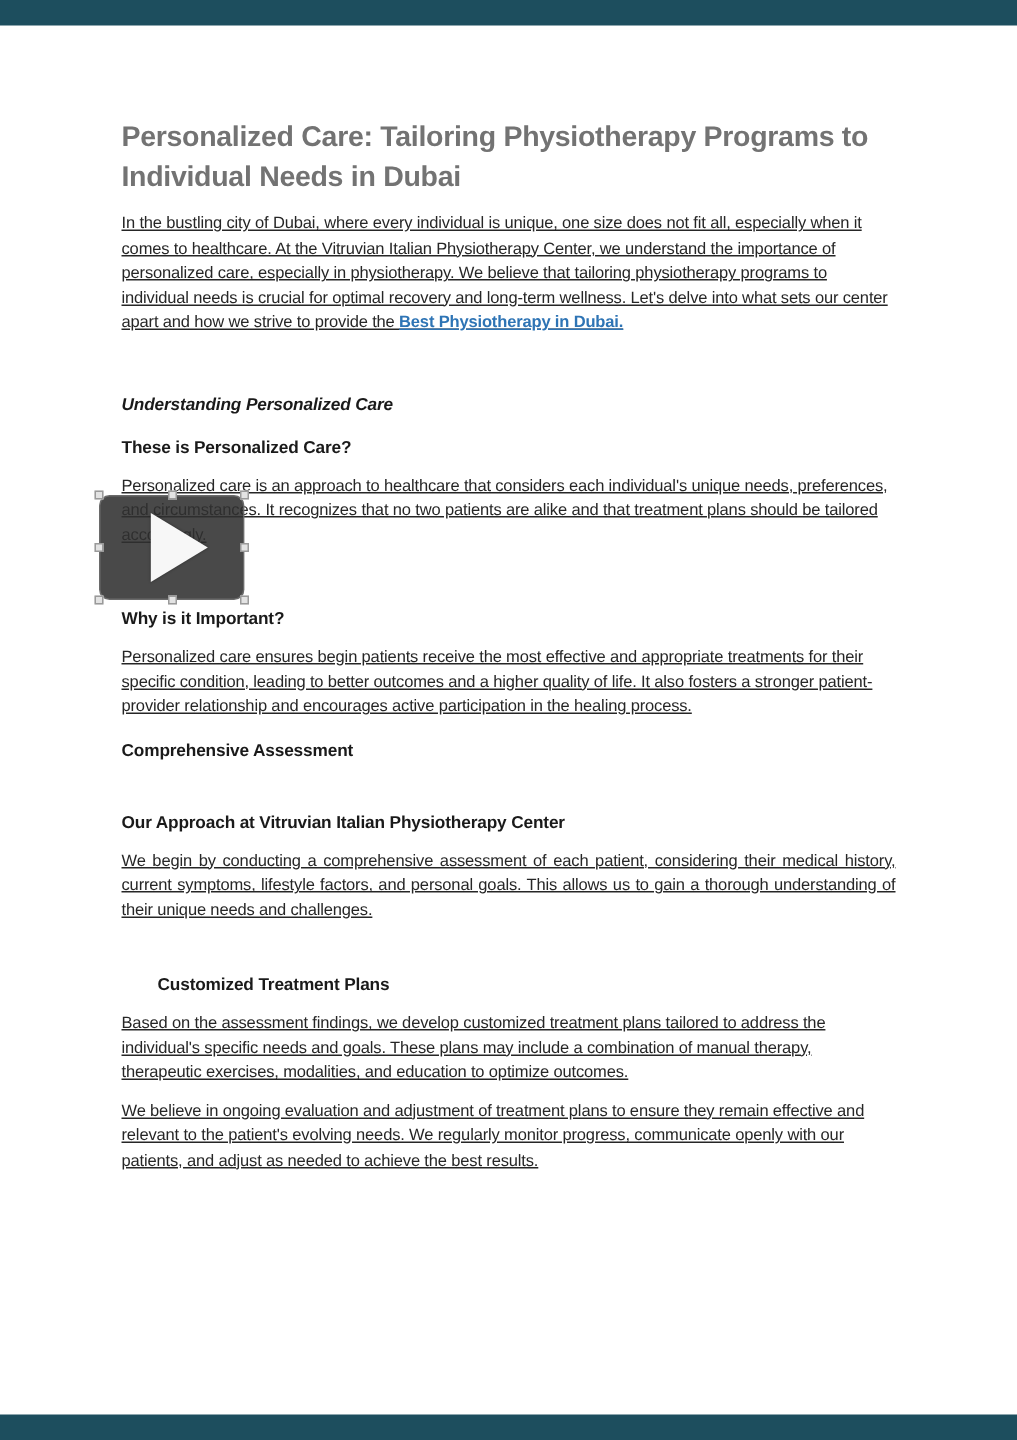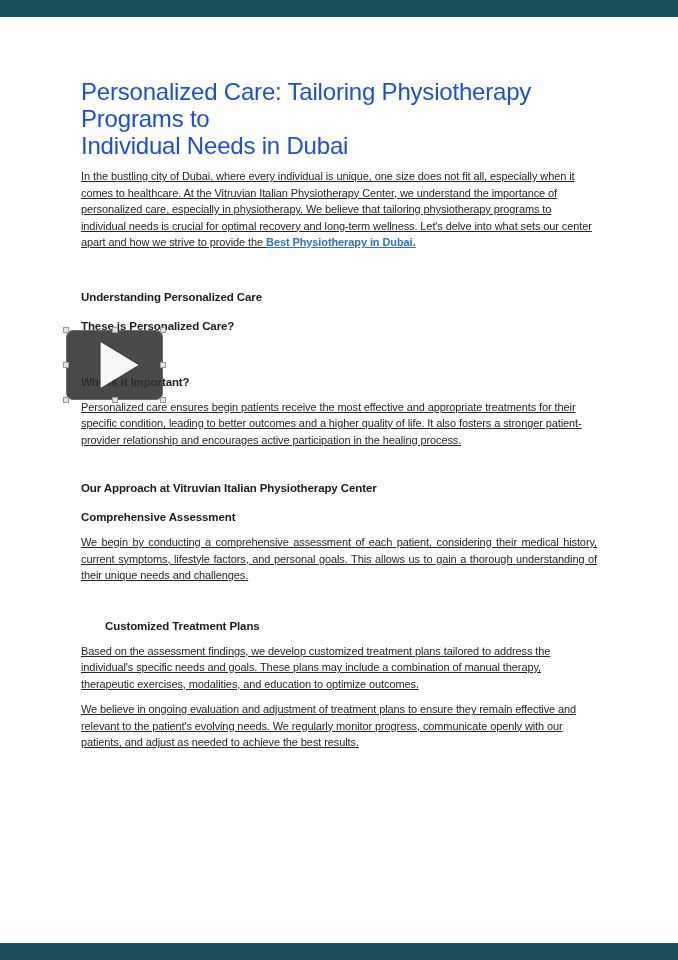--- a/index.html
+++ b/index.html
@@ -26,44 +26,44 @@
   .viewer-bar.bottom { bottom: 0; }
 
   .page {
     position: absolute;
     top: 0;
     left: 81px;
     width: 516px;
     padding-top: 78px;
   }
   .doc-title {
-    font-size: 24px;
+    font-size: 19px;
     line-height: 27px;
-    font-weight: normal;
-    color: #1d4ed8;
+    font-weight: bold;
+    color: #737373;
     letter-spacing: -0.2px;
   }
   .doc-title span { display: block; }
   p.body-text {
     font-size: 11px;
     line-height: 16.5px;
     letter-spacing: -0.1px;
     color: #262626;
     margin-top: 9px;
     text-decoration: underline;
   }
   p.justify { text-align: justify; }
   h2.subhead {
     font-size: 11.5px;
     line-height: 16px;
     font-weight: bold;
     color: #1a1a1a;
     letter-spacing: -0.1px;
   }
-  .mt-38 { margin-top: 38px; }
+  .mt-38 { margin-top: 38px; font-style: italic; }
   .mt-13 { margin-top: 13px; }
   .mt-40 { margin-top: 40px; }
   .mt-32 { margin-top: 32px; }
   .mt-34 { margin-top: 34px; margin-left: 24px; }
   .mt-36 { margin-top: 36px; }
   a.doc-link {
     color: var(--link-color);
     font-weight: bold;
     text-decoration: underline;
     cursor: pointer;
@@ -122,27 +122,28 @@
   <h1 class="doc-title">
     <span>Personalized Care: Tailoring Physiotherapy Programs to</span>
     <span>Individual Needs in Dubai</span>
   </h1>
 
   <p class="body-text"><span>In the bustling city of Dubai, where every individual is unique, one size does not fit all, especially when it comes to healthcare. At the Vitruvian Italian Physiotherapy Center, we understand the importance of personalized care, especially in physiotherapy. We believe that tailoring physiotherapy programs to individual needs is crucial for optimal recovery and long-term wellness. Let's delve into what sets our center apart and how we strive to provide the </span><a class="doc-link" href="#">Best Physiotherapy in Dubai.</a></p>
 
   <h2 class="subhead mt-38">Understanding Personalized Care</h2>
 
   <h2 class="subhead mt-13">These is Personalized Care?</h2>
+  <p class="body-text">Personalized care is an approach to healthcare that considers each individual's unique needs, preferences, and circumstances. It recognizes that no two patients are alike and that treatment plans should be tailored accordingly.</p>
 
   <h2 class="subhead mt-40">Why is it Important?</h2>
   <p class="body-text">Personalized care ensures begin patients receive the most effective and appropriate treatments for their specific condition, leading to better outcomes and a higher quality of life. It also fosters a stronger patient-provider relationship and encourages active participation in the healing process.</p>
 
+  <h2 class="subhead mt-13">Comprehensive Assessment</h2>
+
   <h2 class="subhead mt-32">Our Approach at Vitruvian Italian Physiotherapy Center</h2>
-
-  <h2 class="subhead mt-13">Comprehensive Assessment</h2>
   <p class="body-text justify">We begin by conducting a comprehensive assessment of each patient, considering their medical history, current symptoms, lifestyle factors, and personal goals. This allows us to gain a thorough understanding of their unique needs and challenges.</p>
 
   <h2 class="subhead mt-34">Customized Treatment Plans</h2>
   <p class="body-text">Based on the assessment findings, we develop customized treatment plans tailored to address the individual's specific needs and goals. These plans may include a combination of manual therapy, therapeutic exercises, modalities, and education to optimize outcomes.</p>
 
   <p class="body-text">We believe in ongoing evaluation and adjustment of treatment plans to ensure they remain effective and relevant to the patient's evolving needs. We regularly monitor progress, communicate openly with our patients, and adjust as needed to achieve the best results.</p>
 
 </div>
 
 <div class="video-overlay">

